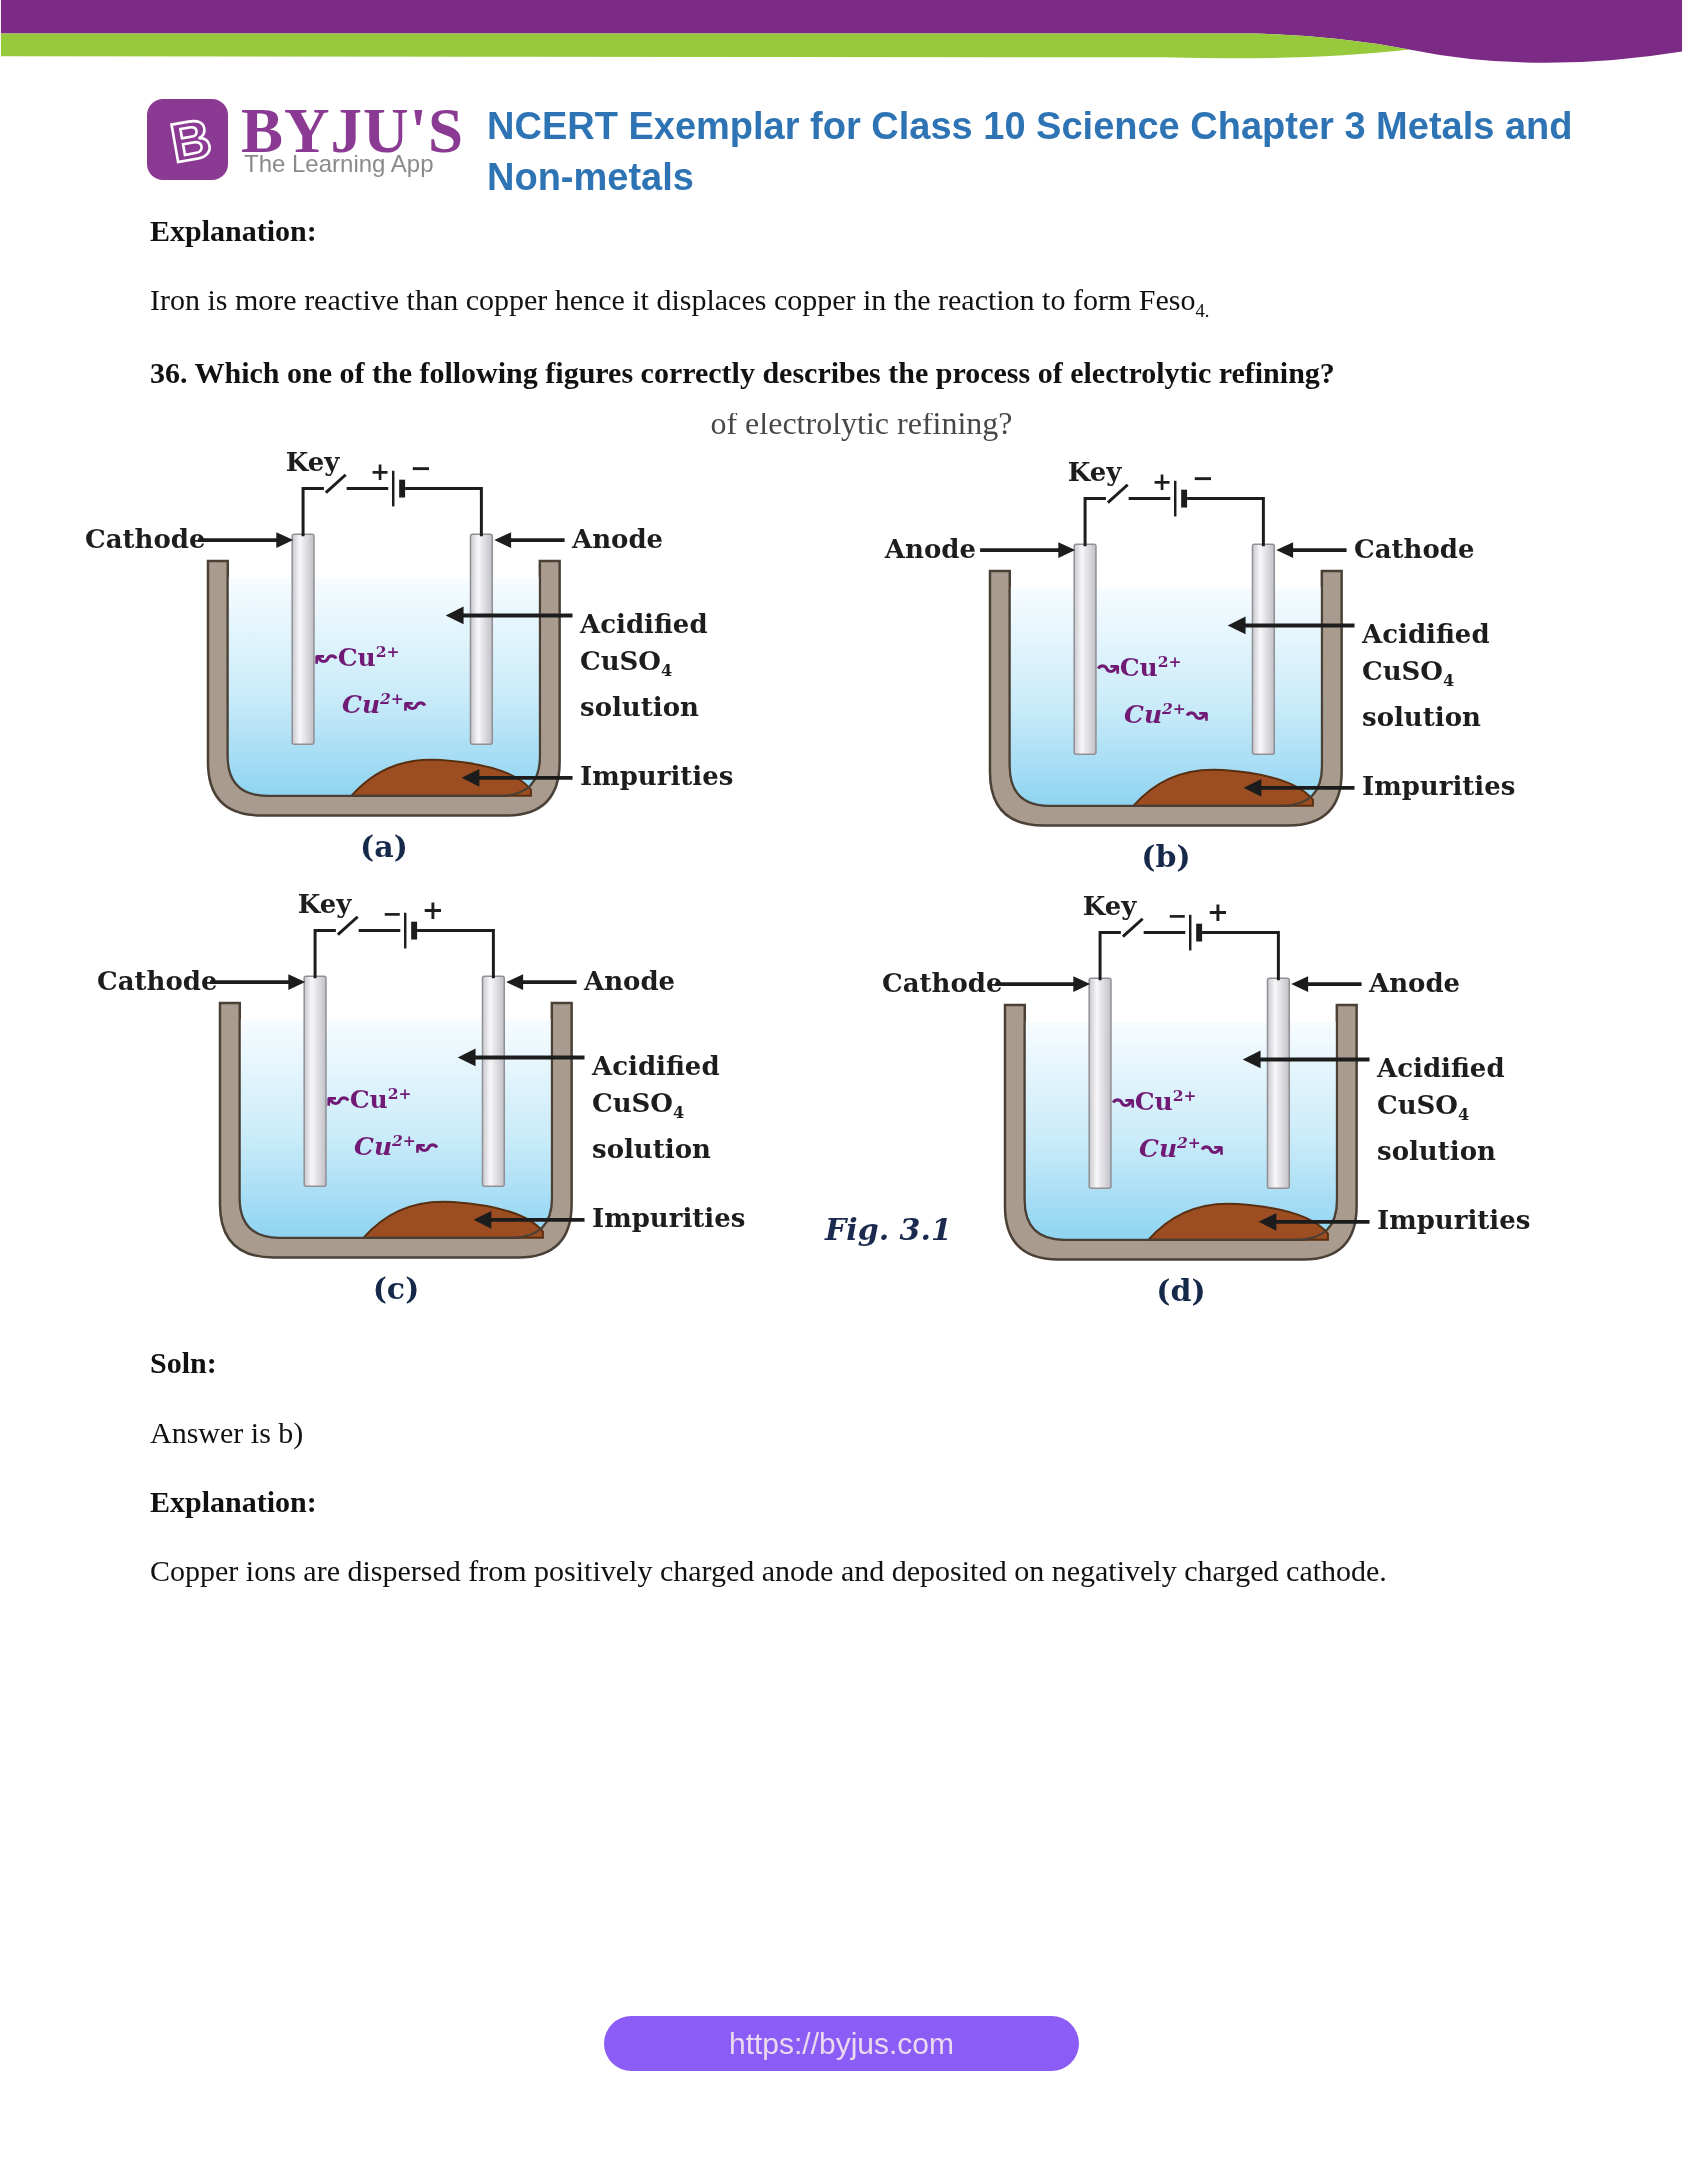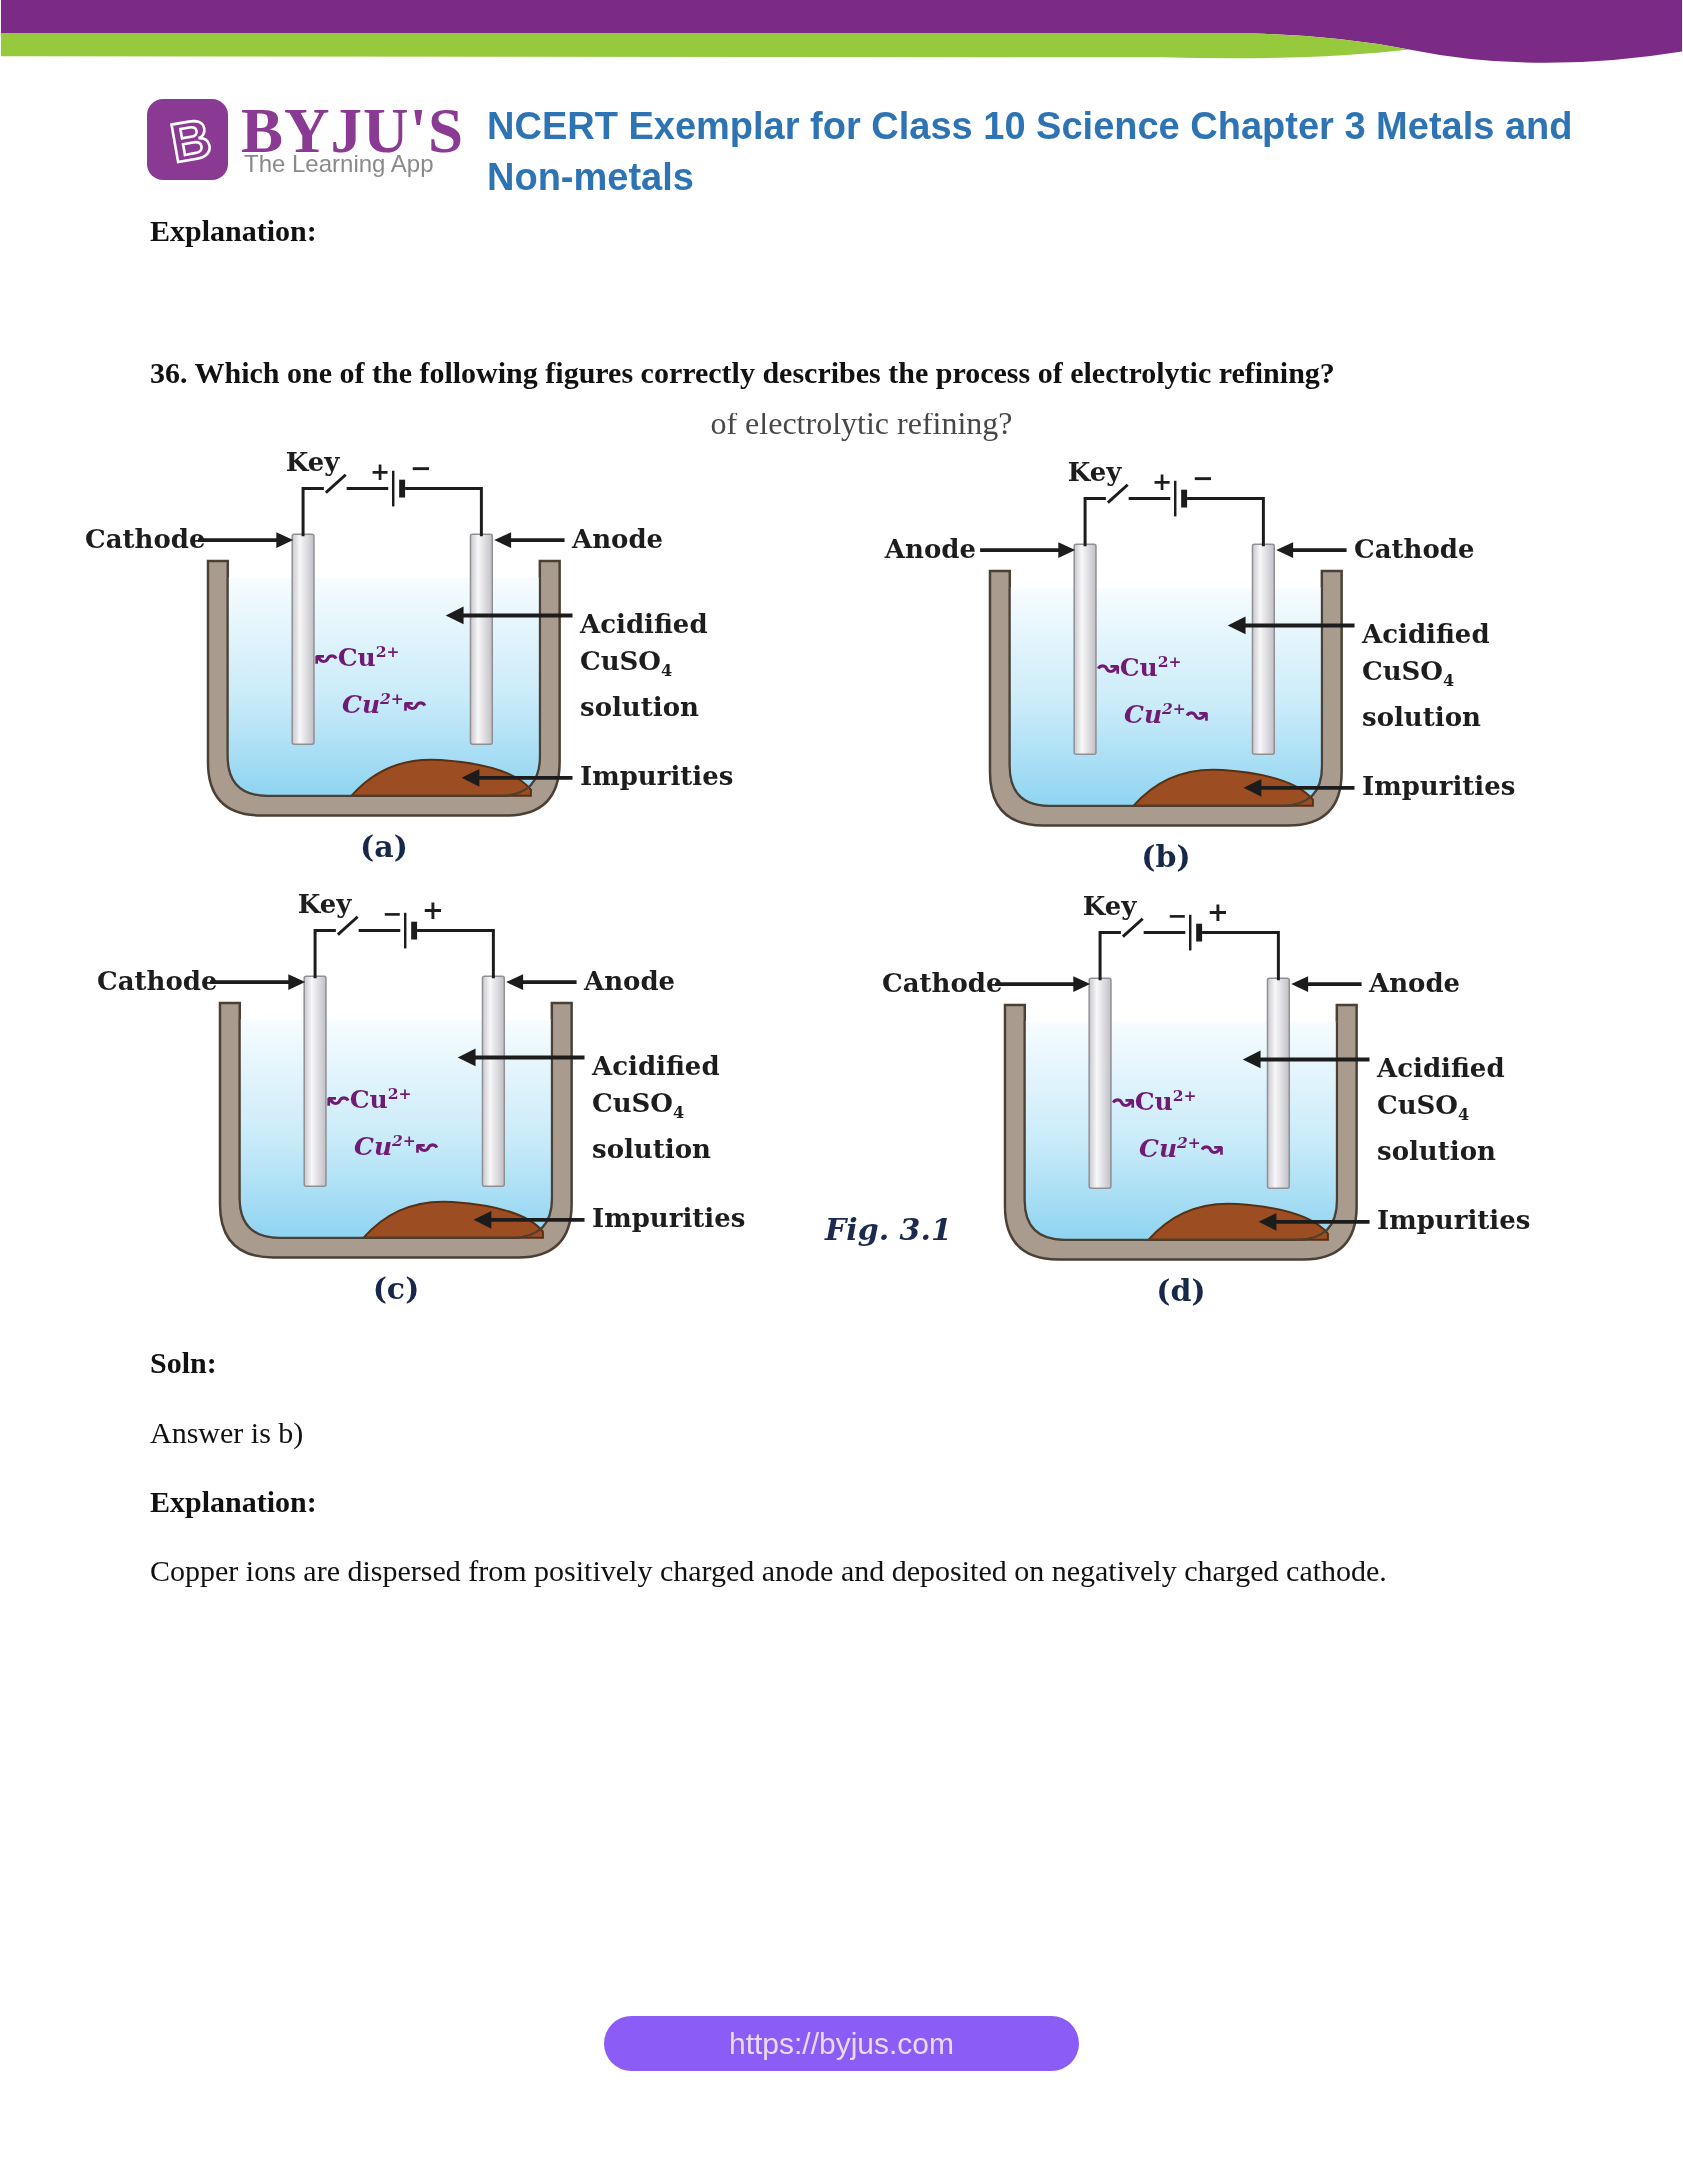--- a/index.html
+++ b/index.html
@@ -81,20 +81,21 @@
   <div class="logo-text">BYJU'S</div>
   <div class="logo-tag">The Learning App</div>
 
   <div class="doc-title">
     <div>NCERT Exemplar for Class 10 Science Chapter 3 Metals and</div>
     <div>Non-metals</div>
   </div>
 
   <div class="para b-bold" style="top:214px;">Explanation:</div>
 
+  <div class="para" style="top:283px;"><span> Iron is more reactive than copper hence it displaces copper in the reaction to form Feso</span><sub>4.</sub></div>
 
   <div class="para b-bold" style="top:356px;">36. Which one of the following figures correctly describes the process of electrolytic refining?</div>
 
   <div class="cut-heading">
     <span>of electrolytic refining?</span>
   </div>
 
   <div class="diagram-cell" style="left:99px;top:447px;">
     <div class="svg-slot">
   <svg viewBox="0 0 640 425" width="634" height="421" xmlns="http://www.w3.org/2000/svg">

